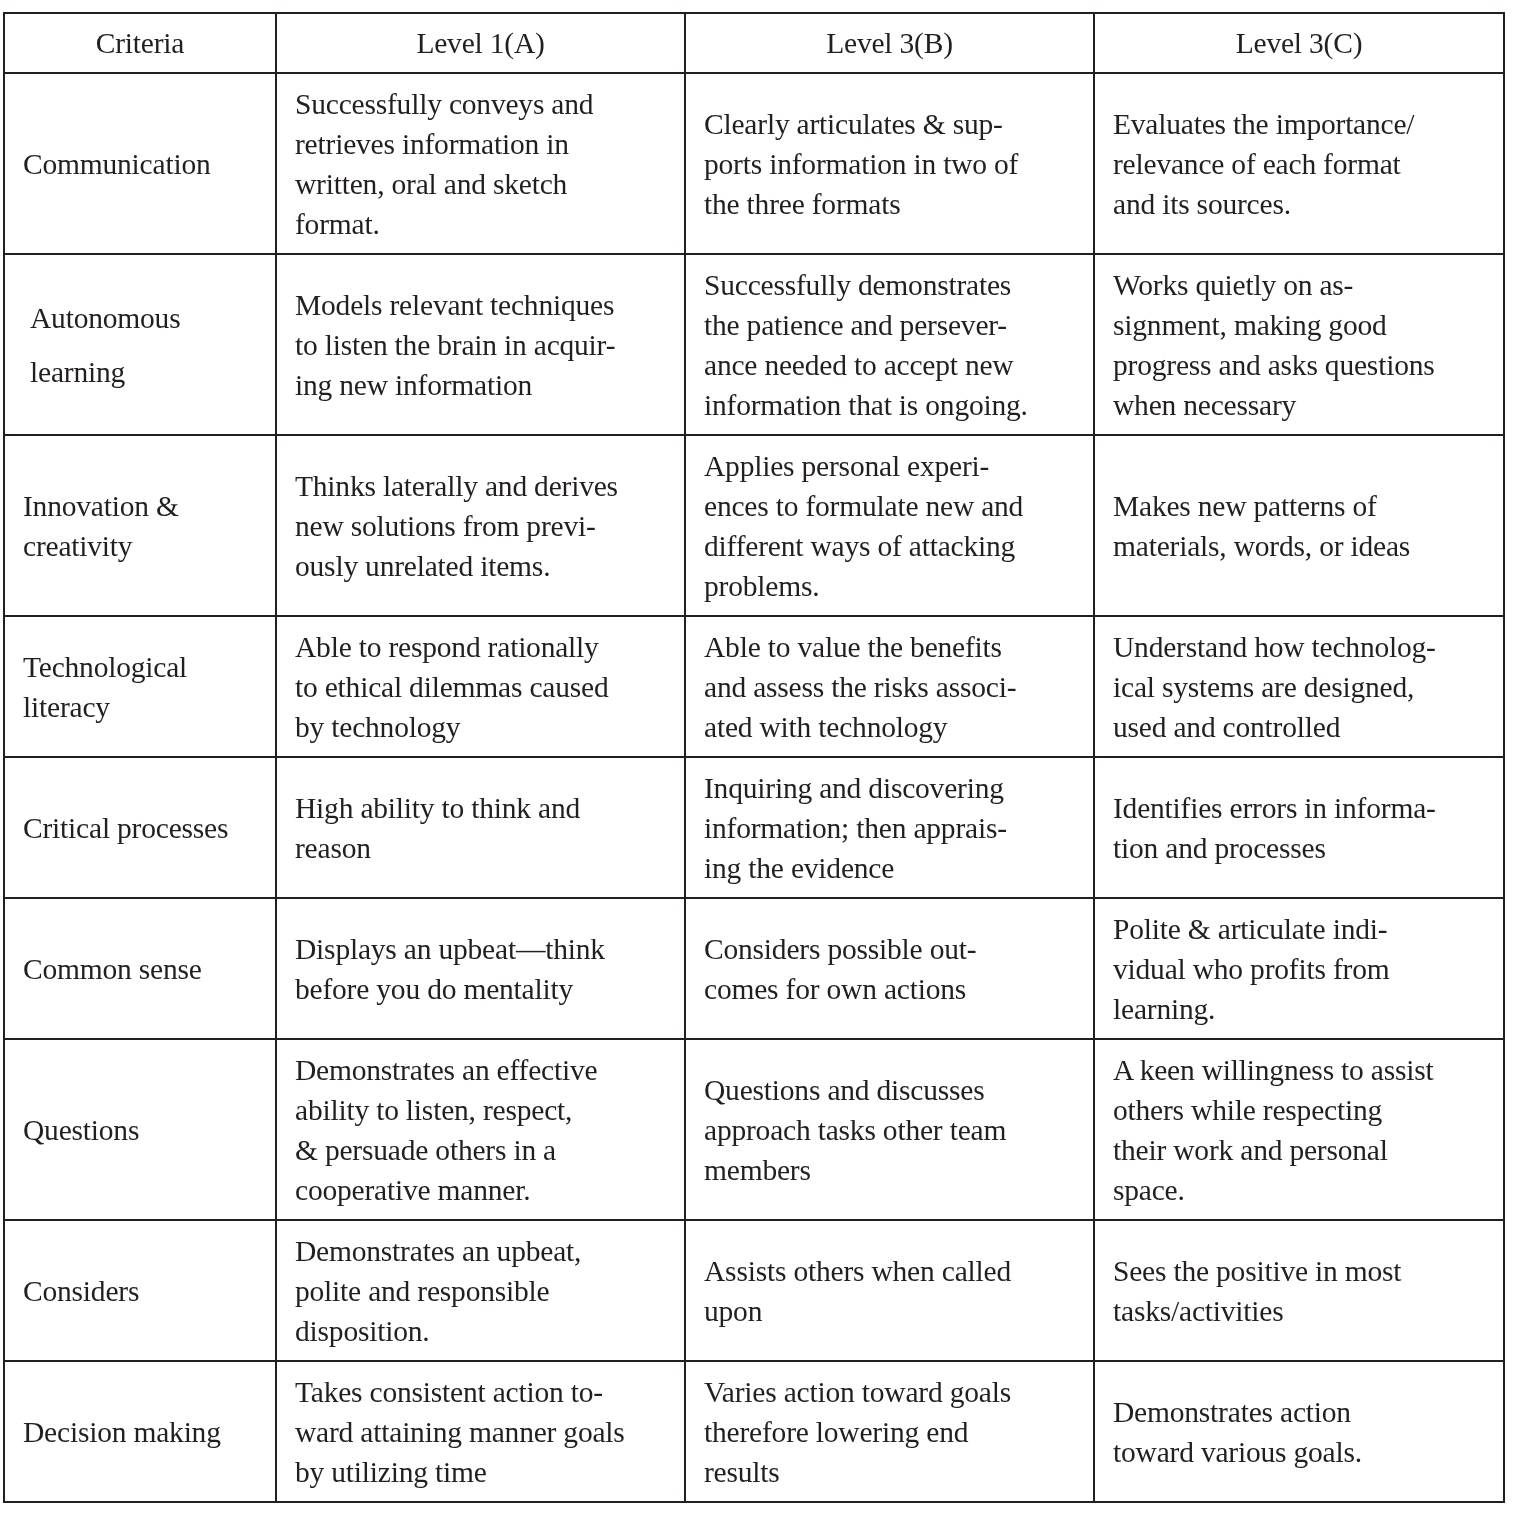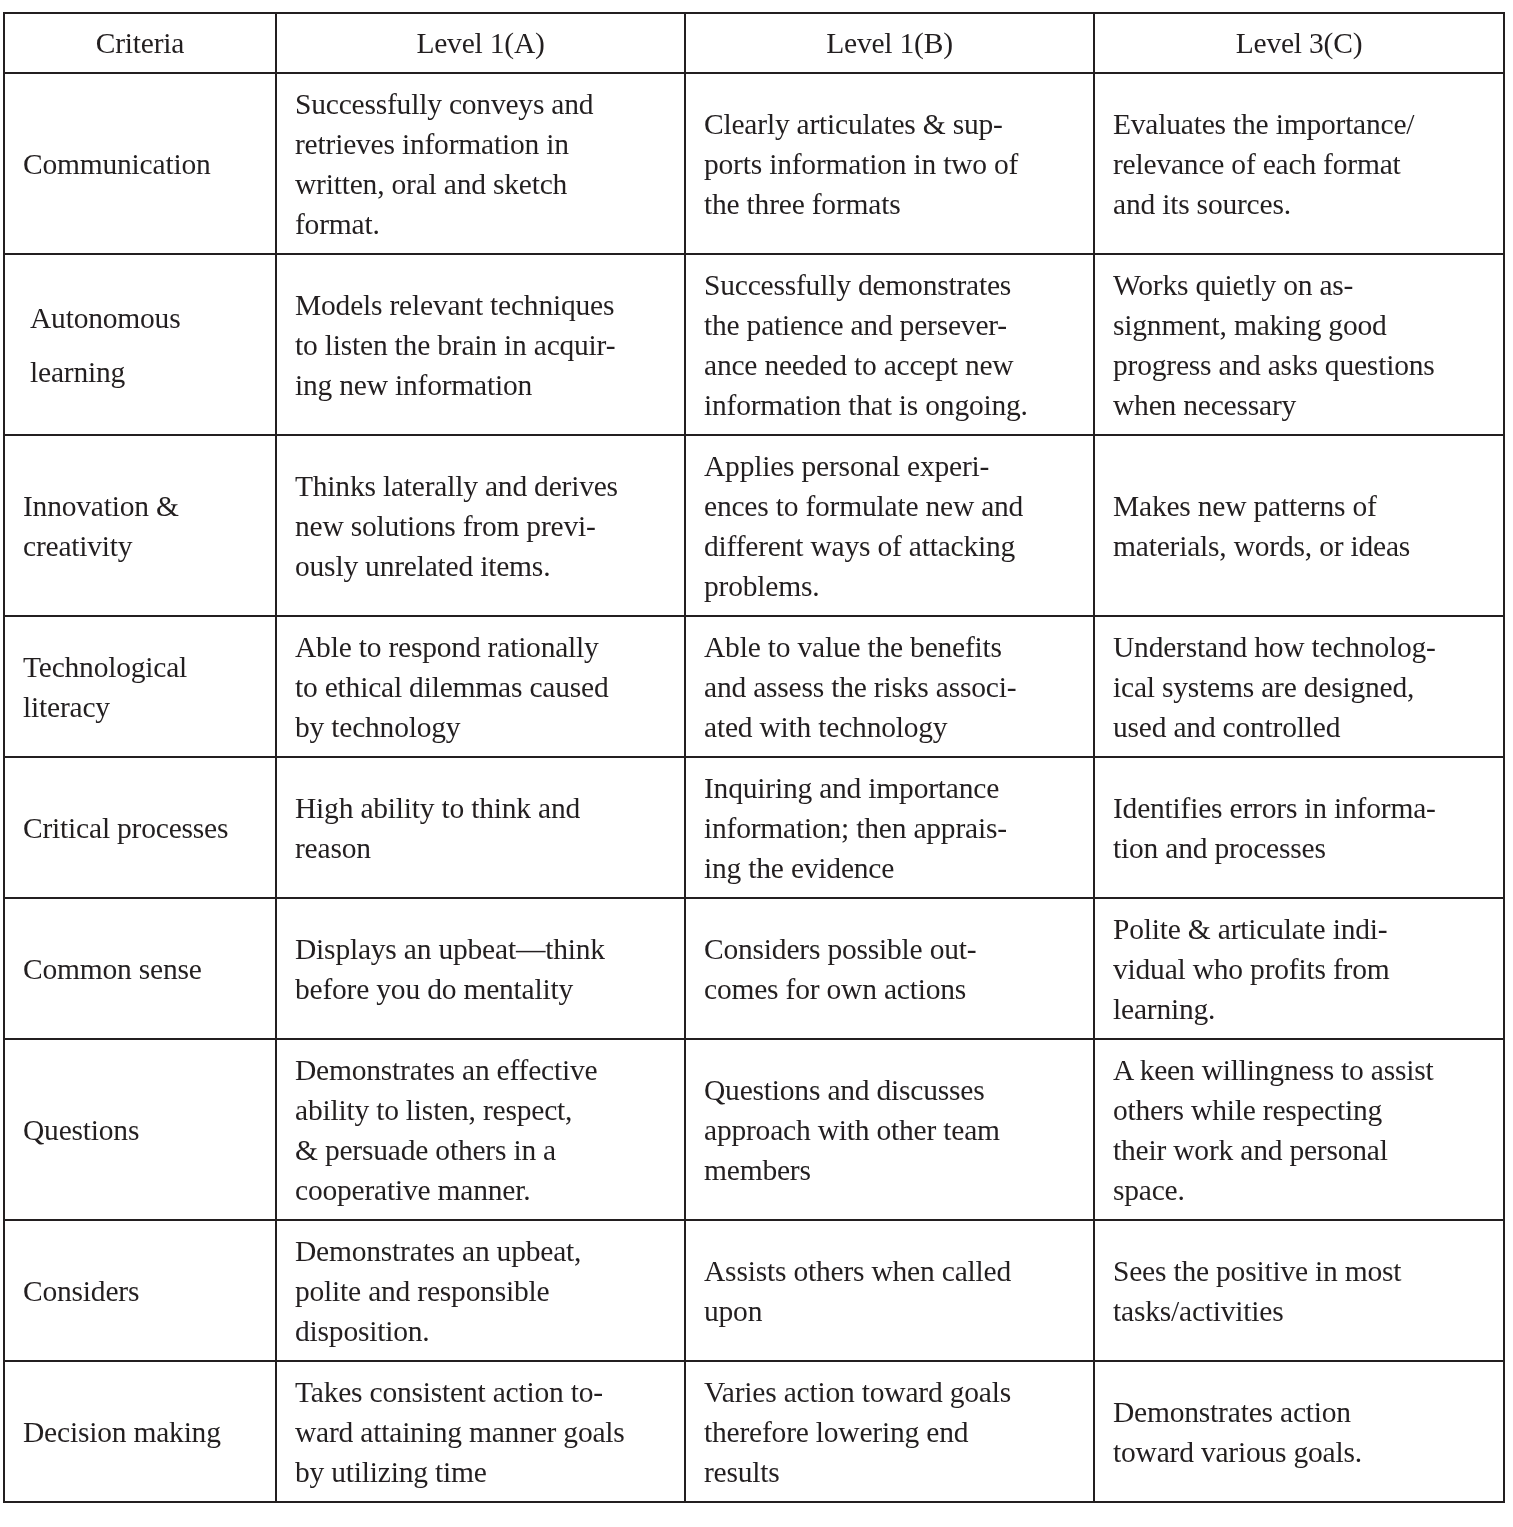--- a/index.html
+++ b/index.html
@@ -63,21 +63,21 @@
   <colgroup>
     <col class="c0">
       <col class="c1">
       <col class="c2">
       <col class="c3">
   </colgroup>
   <thead>
     <tr>
       <th>Criteria</th>
       <th>Level 1(A)</th>
-      <th>Level 1(B)</th>
+      <th>Level 3(B)</th>
       <th>Level 3(C)</th>
     </tr>
   </thead>
   <tbody>
     <tr class="h180">
       <td class="crit desc">Communication</td>
       <td class="desc">Successfully conveys and
 retrieves information in
 written, oral and sketch
 format.</td>
@@ -126,21 +126,21 @@
 and assess the risks associ-
 ated with technology</td>
       <td class="desc">Understand how technolog-
 ical systems are designed,
 used and controlled</td>
     </tr>
     <tr class="h140">
       <td class="crit desc">Critical processes</td>
       <td class="desc">High ability to think and
 reason</td>
-      <td class="desc">Inquiring and importance
+      <td class="desc">Inquiring and discovering
 information; then apprais-
 ing the evidence</td>
       <td class="desc">Identifies errors in informa-
 tion and processes</td>
     </tr>
     <tr class="h140">
       <td class="crit desc">Common sense</td>
       <td class="desc">Displays an upbeat—think
 before you do mentality</td>
       <td class="desc">Considers possible out-
@@ -149,21 +149,21 @@
 vidual who profits from
 learning.</td>
     </tr>
     <tr class="h180">
       <td class="crit desc">Questions</td>
       <td class="desc">Demonstrates an effective
 ability to listen, respect,
 &amp; persuade others in a
 cooperative manner.</td>
       <td class="desc">Questions and discusses
-approach with other team
+approach tasks other team
 members</td>
       <td class="desc">A keen willingness to assist
 others while respecting
 their work and personal
 space.</td>
     </tr>
     <tr class="h140">
       <td class="crit desc">Considers</td>
       <td class="desc">Demonstrates an upbeat,
 polite and responsible

